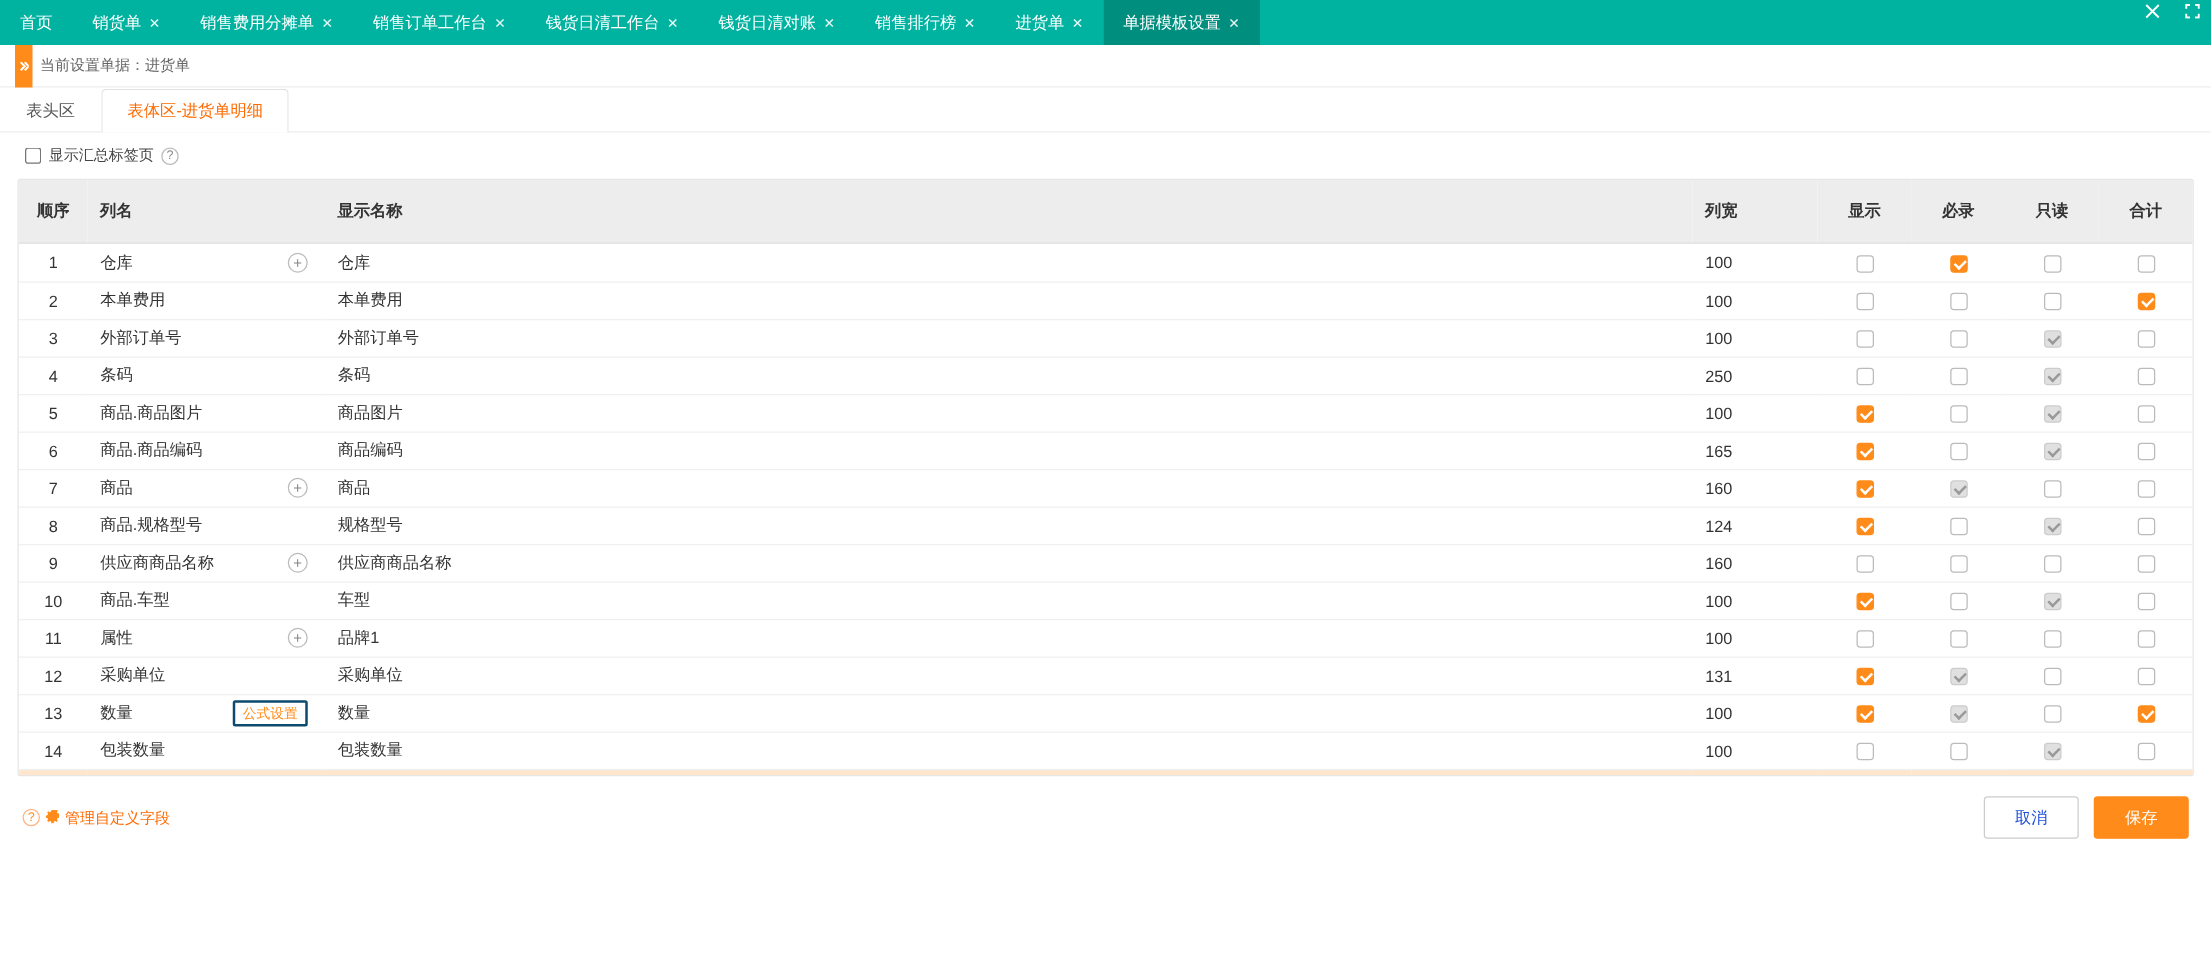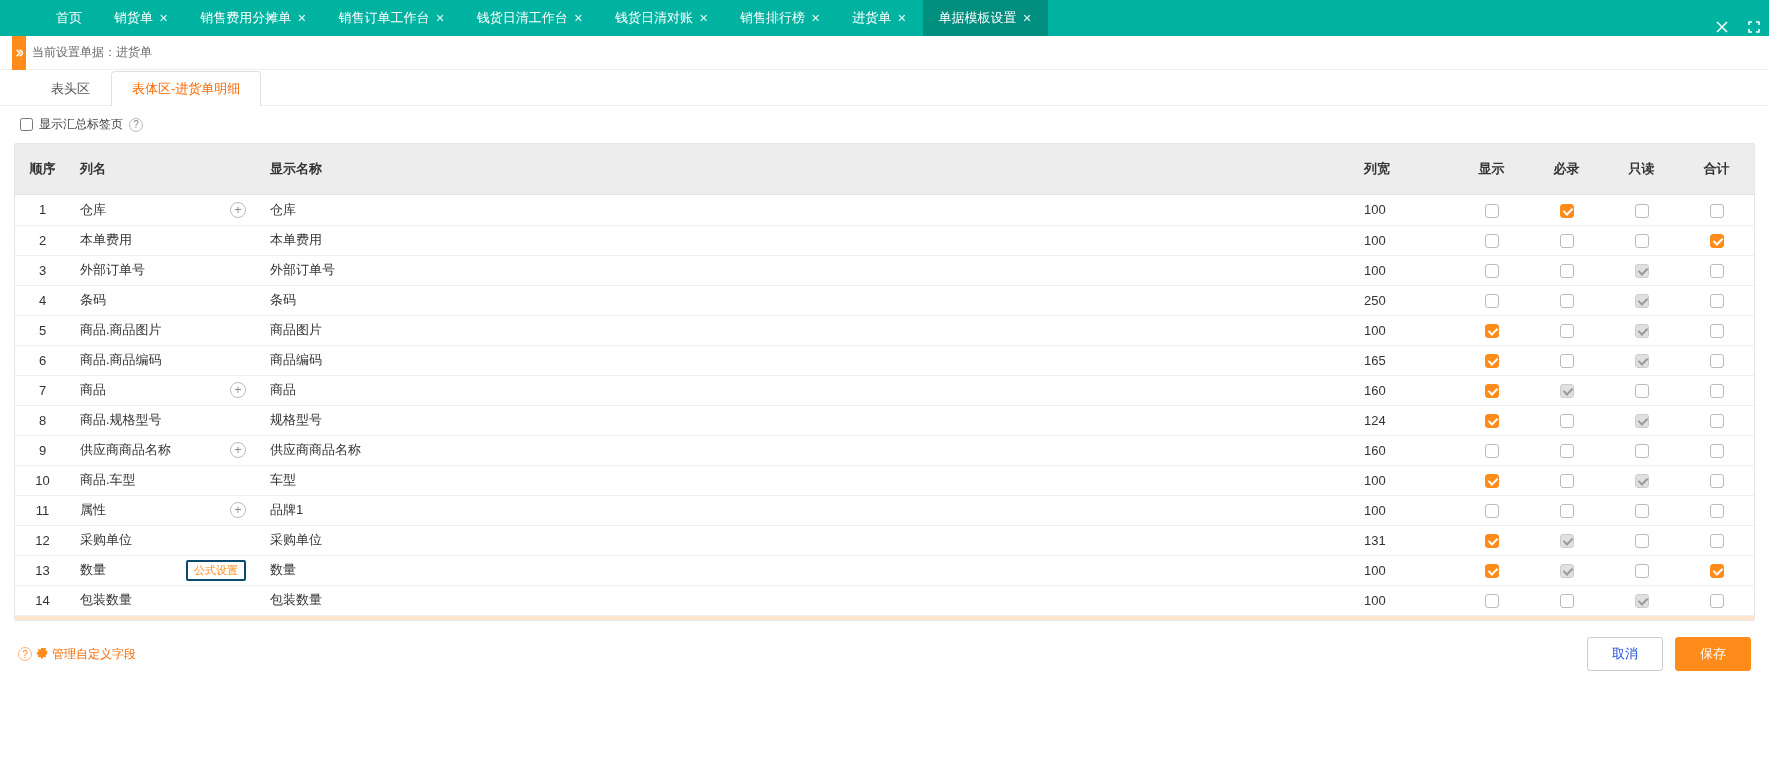--- a/index.html
+++ b/index.html
@@ -13,24 +13,23 @@
       color: #333;
       background: #fff;
       overflow: hidden;
     }
     
     
     .top-bar {
       background: #00b3a1;
       height: 36px;
       display: flex;
-      align-items: flex-end;
+      align-items: flex-start;
       position: relative;
       padding-right: 60px;
-      padding-left: 40px;
     }
     .top-tabs {
       display: flex;
       height: 100%;
       align-items: stretch;
     }
     .top-tab {
       display: flex;
       align-items: center;
       padding: 0 16px;
@@ -85,21 +84,20 @@
       justify-content: center;
       cursor: pointer;
       color: #fff;
       font-size: 11px;
       margin-right: 6px;
     }
 
     
     .sub-tabs {
       display: flex;
-      padding-left: 30px;
       border-bottom: 1px solid #eee;
       height: 36px;
       align-items: flex-end;
     }
     .sub-tab {
       padding: 8px 20px;
       cursor: pointer;
       color: #555;
       border: 1px solid transparent;
       border-bottom: none;

